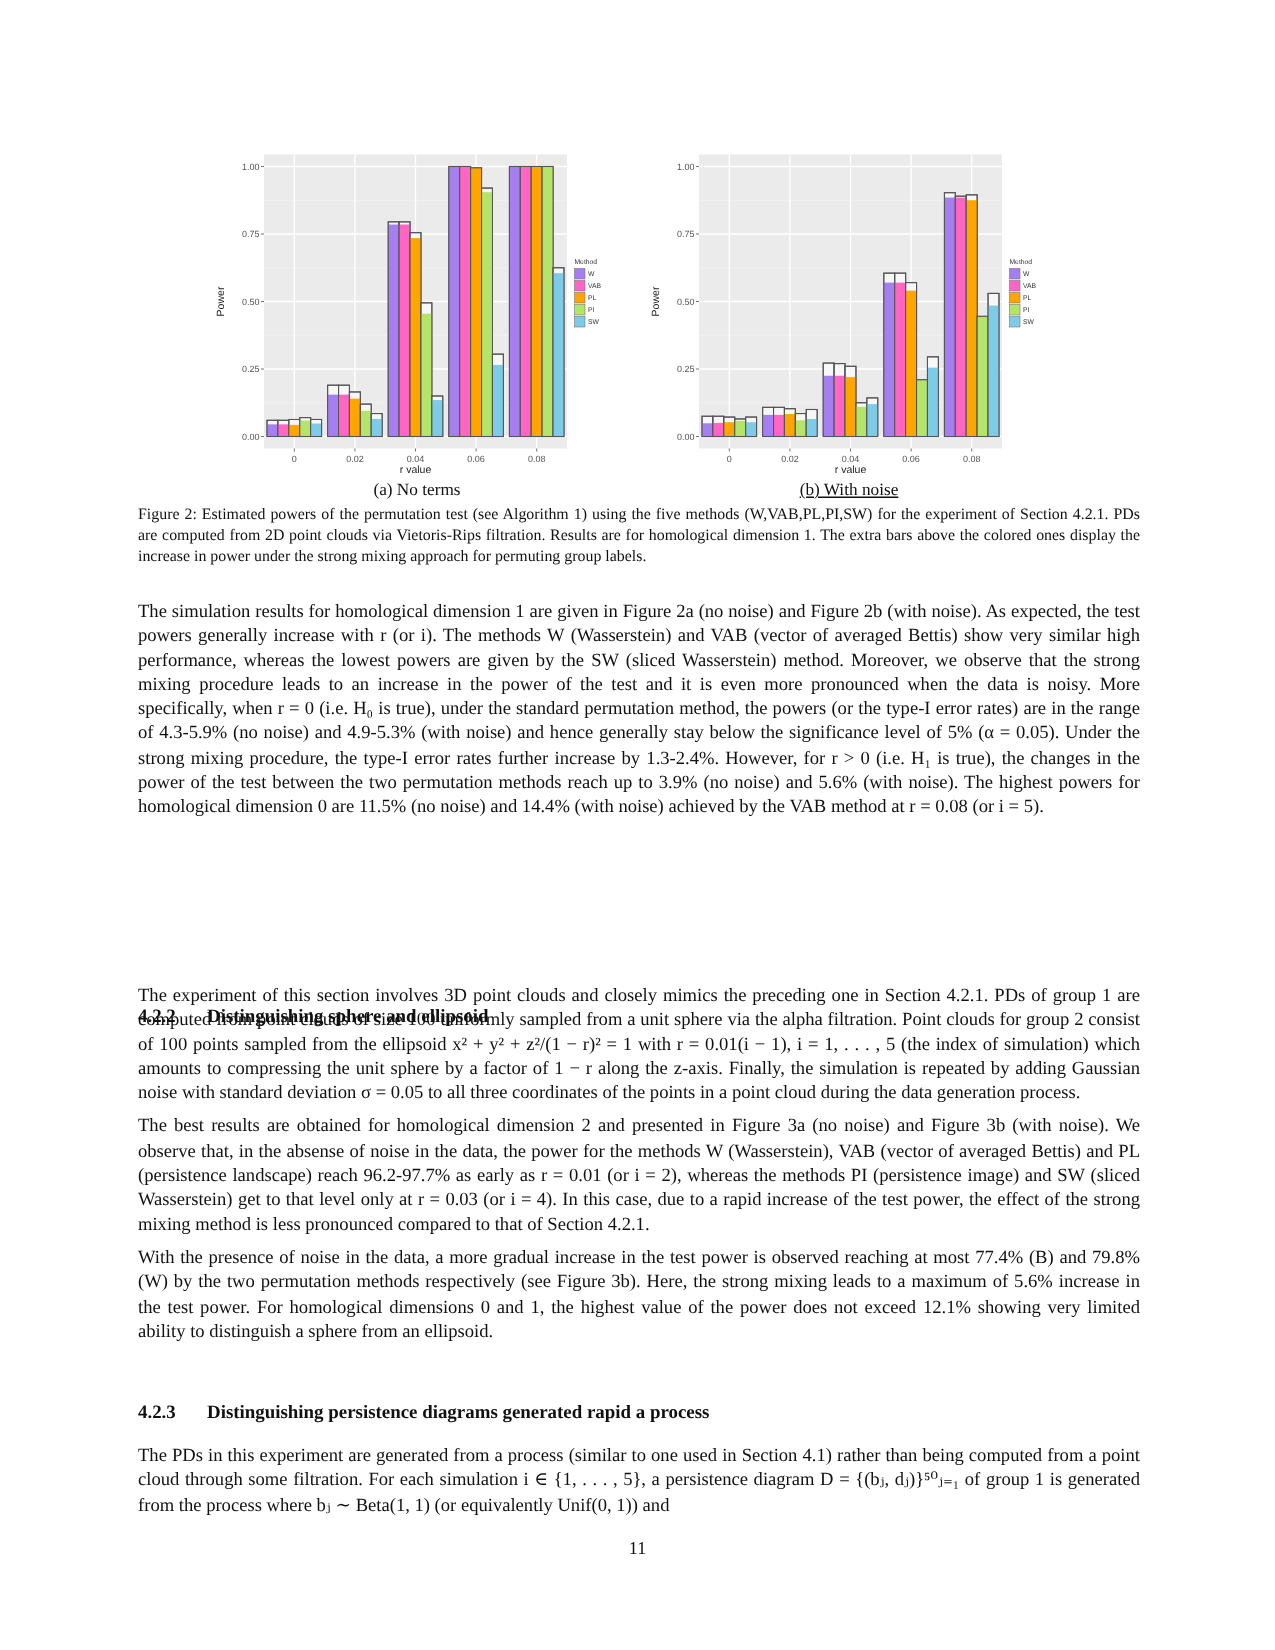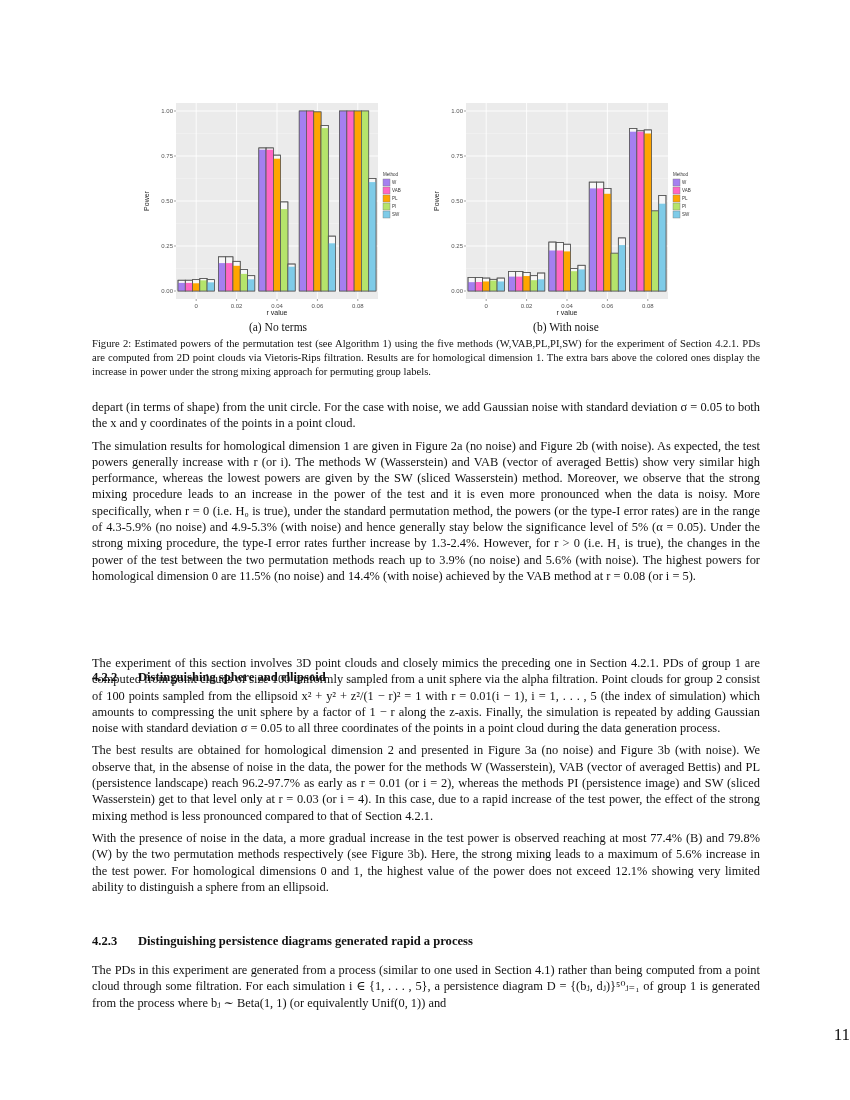--- a/index.html
+++ b/index.html
@@ -4,27 +4,27 @@
 <style>
   html, body { margin: 0; padding: 0; background: #ffffff; }
   body { width: 850px; height: 1100px; position: relative; overflow: hidden;
          font-family: "Liberation Serif", "DejaVu Serif", serif; color: #111; }
   .fig { position: absolute; top: 98px; width: 290px; height: 220px; }
   .fig-a { left: 138px; }
   .fig-b { left: 428px; }
   .fig svg { width: 290px; height: 220px; display: block; }
   .subcap { position: absolute; top: 321px; font-size: 11.5px; text-align: center; width: 200px; }
   .subcap-a { left: 178px; }
-  .subcap-b { left: 466px; }
+  .subcap-b { left: 466px; text-decoration: underline; }
   .caption { position: absolute; left: 92px; top: 337px; width: 668px; font-size: 10.6px; line-height: 14px; text-align: justify; font-family: Liberation Serif, serif; }
   .body { position: absolute; left: 92px; width: 668px; font-size: 12.4px; line-height: 16.3px; text-align: justify; }
   .body p { margin: 0 0 6px 0; }
   .h { position: absolute; left: 92px; font-size: 12.6px; font-weight: bold; }
   .h .num { display: inline-block; width: 46px; }
-  .pagenum { position: absolute; top: 1025px; left: 0; width: 850px; text-align: right; font-size: 17px; }
+  .pagenum { position: absolute; top: 1025px; left: 0; width: 850px; text-align: center; font-size: 12px; }
   .tick { font-family: "Liberation Sans", "DejaVu Sans", sans-serif; font-size: 6px; fill: #555; }
   .axl { font-family: "Liberation Sans", "DejaVu Sans", sans-serif; font-size: 7px; fill: #222; }
   .leg { font-family: "Liberation Sans", "DejaVu Sans", sans-serif; font-size: 4.5px; fill: #333; }
 </style>
 </head>
 <body>
 
 <div class="fig fig-a">
     <svg id="chart-a" viewBox="0 0 290 220">
       <rect x="38" y="5" width="202" height="196" fill="#ebebeb"></rect>
@@ -279,21 +279,20 @@
       <text x="254" y="118" class="leg">SW</text>
     </svg>
   </div>
 
 <div class="subcap subcap-a">(a) No terms</div>
 <div class="subcap subcap-b">(b) With noise</div>
 
 <div class="caption">Figure 2: Estimated powers of the permutation test (see Algorithm 1) using the five methods (W,VAB,PL,PI,SW) for the experiment of Section 4.2.1. PDs are computed from 2D point clouds via Vietoris-Rips filtration. Results are for homological dimension 1. The extra bars above the colored ones display the increase in power under the strong mixing approach for permuting group labels.</div>
 
 <div class="body" style="top:399px;">
-  <p>depart (in terms of shape) from the unit circle. For the case with noise, we add Gaussian noise with standard deviation σ = 0.05 to both the x and y coordinates of the points in a point cloud.</p>
   <p>The simulation results for homological dimension 1 are given in Figure 2a (no noise) and Figure 2b (with noise). As expected, the test powers generally increase with r (or i). The methods W (Wasserstein) and VAB (vector of averaged Bettis) show very similar high performance, whereas the lowest powers are given by the SW (sliced Wasserstein) method. Moreover, we observe that the strong mixing procedure leads to an increase in the power of the test and it is even more pronounced when the data is noisy. More specifically, when r = 0 (i.e. H₀ is true), under the standard permutation method, the powers (or the type-I error rates) are in the range of 4.3-5.9% (no noise) and 4.9-5.3% (with noise) and hence generally stay below the significance level of 5% (α = 0.05). Under the strong mixing procedure, the type-I error rates further increase by 1.3-2.4%. However, for r &gt; 0 (i.e. H₁ is true), the changes in the power of the test between the two permutation methods reach up to 3.9% (no noise) and 5.6% (with noise). The highest powers for homological dimension 0 are 11.5% (no noise) and 14.4% (with noise) achieved by the VAB method at r = 0.08 (or i = 5).</p>
 </div>
 
 <div class="h" style="top:627px;margin-top:43px;">
   <span class="num">4.2.2</span><span>Distinguishing sphere and ellipsoid</span>
 </div>
 
 <div class="body" style="top:655px;">
   <p>The experiment of this section involves 3D point clouds and closely mimics the preceding one in Section 4.2.1. PDs of group 1 are computed from point clouds of size 100 uniformly sampled from a unit sphere via the alpha filtration. Point clouds for group 2 consist of 100 points sampled from the ellipsoid x² + y² + z²/(1 − r)² = 1 with r = 0.01(i − 1), i = 1, . . . , 5 (the index of simulation) which amounts to compressing the unit sphere by a factor of 1 − r along the z-axis. Finally, the simulation is repeated by adding Gaussian noise with standard deviation σ = 0.05 to all three coordinates of the points in a point cloud during the data generation process.</p>
   <p>The best results are obtained for homological dimension 2 and presented in Figure 3a (no noise) and Figure 3b (with noise). We observe that, in the absense of noise in the data, the power for the methods W (Wasserstein), VAB (vector of averaged Bettis) and PL (persistence landscape) reach 96.2-97.7% as early as r = 0.01 (or i = 2), whereas the methods PI (persistence image) and SW (sliced Wasserstein) get to that level only at r = 0.03 (or i = 4). In this case, due to a rapid increase of the test power, the effect of the strong mixing method is less pronounced compared to that of Section 4.2.1.</p>

